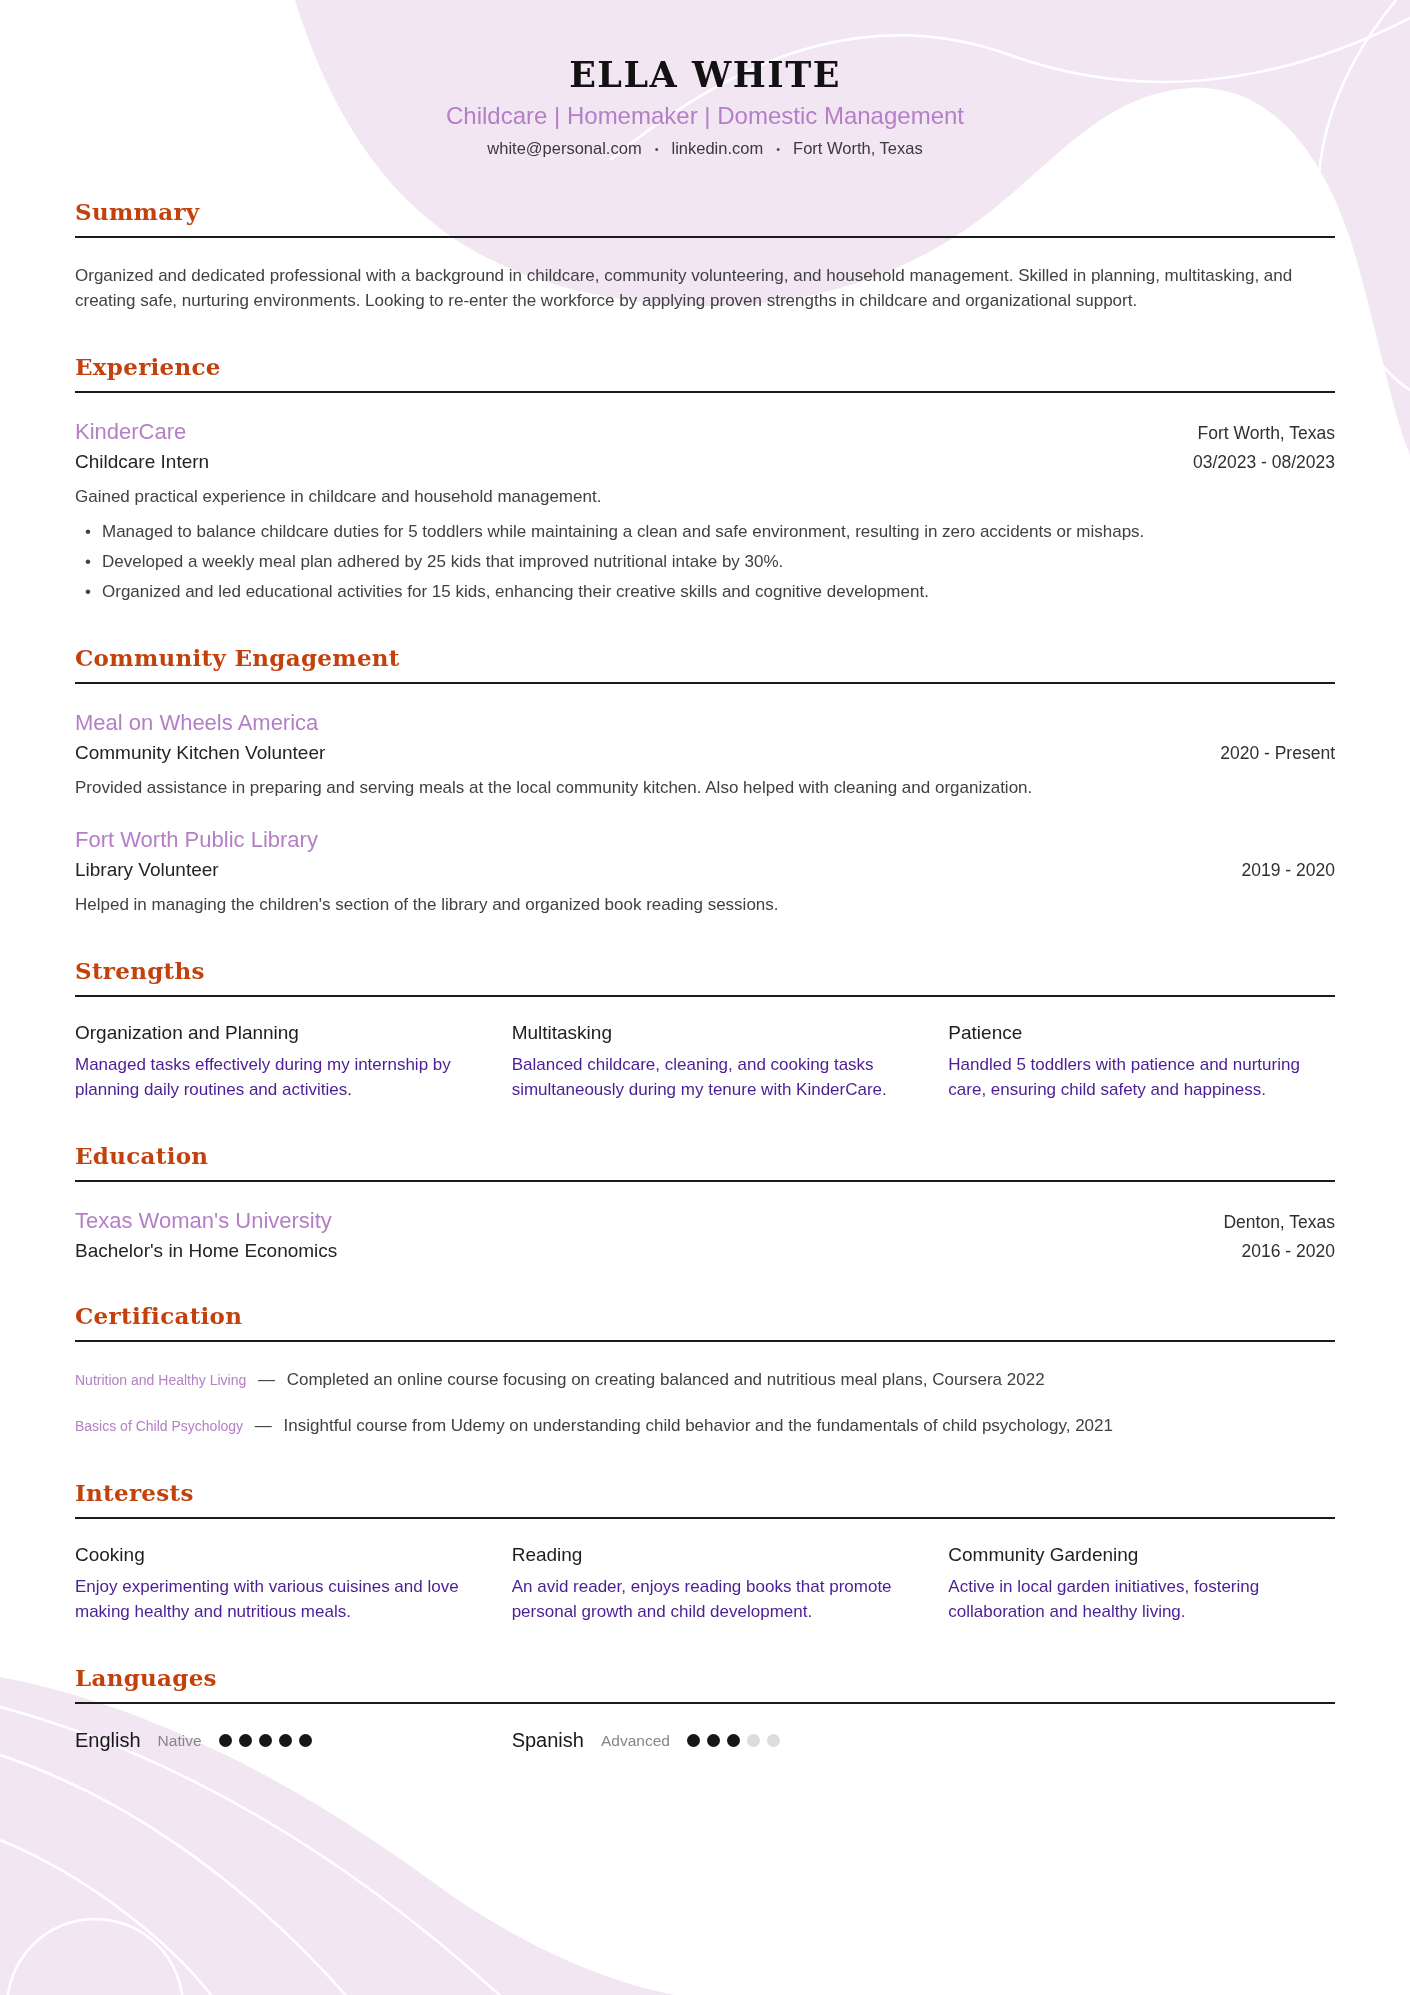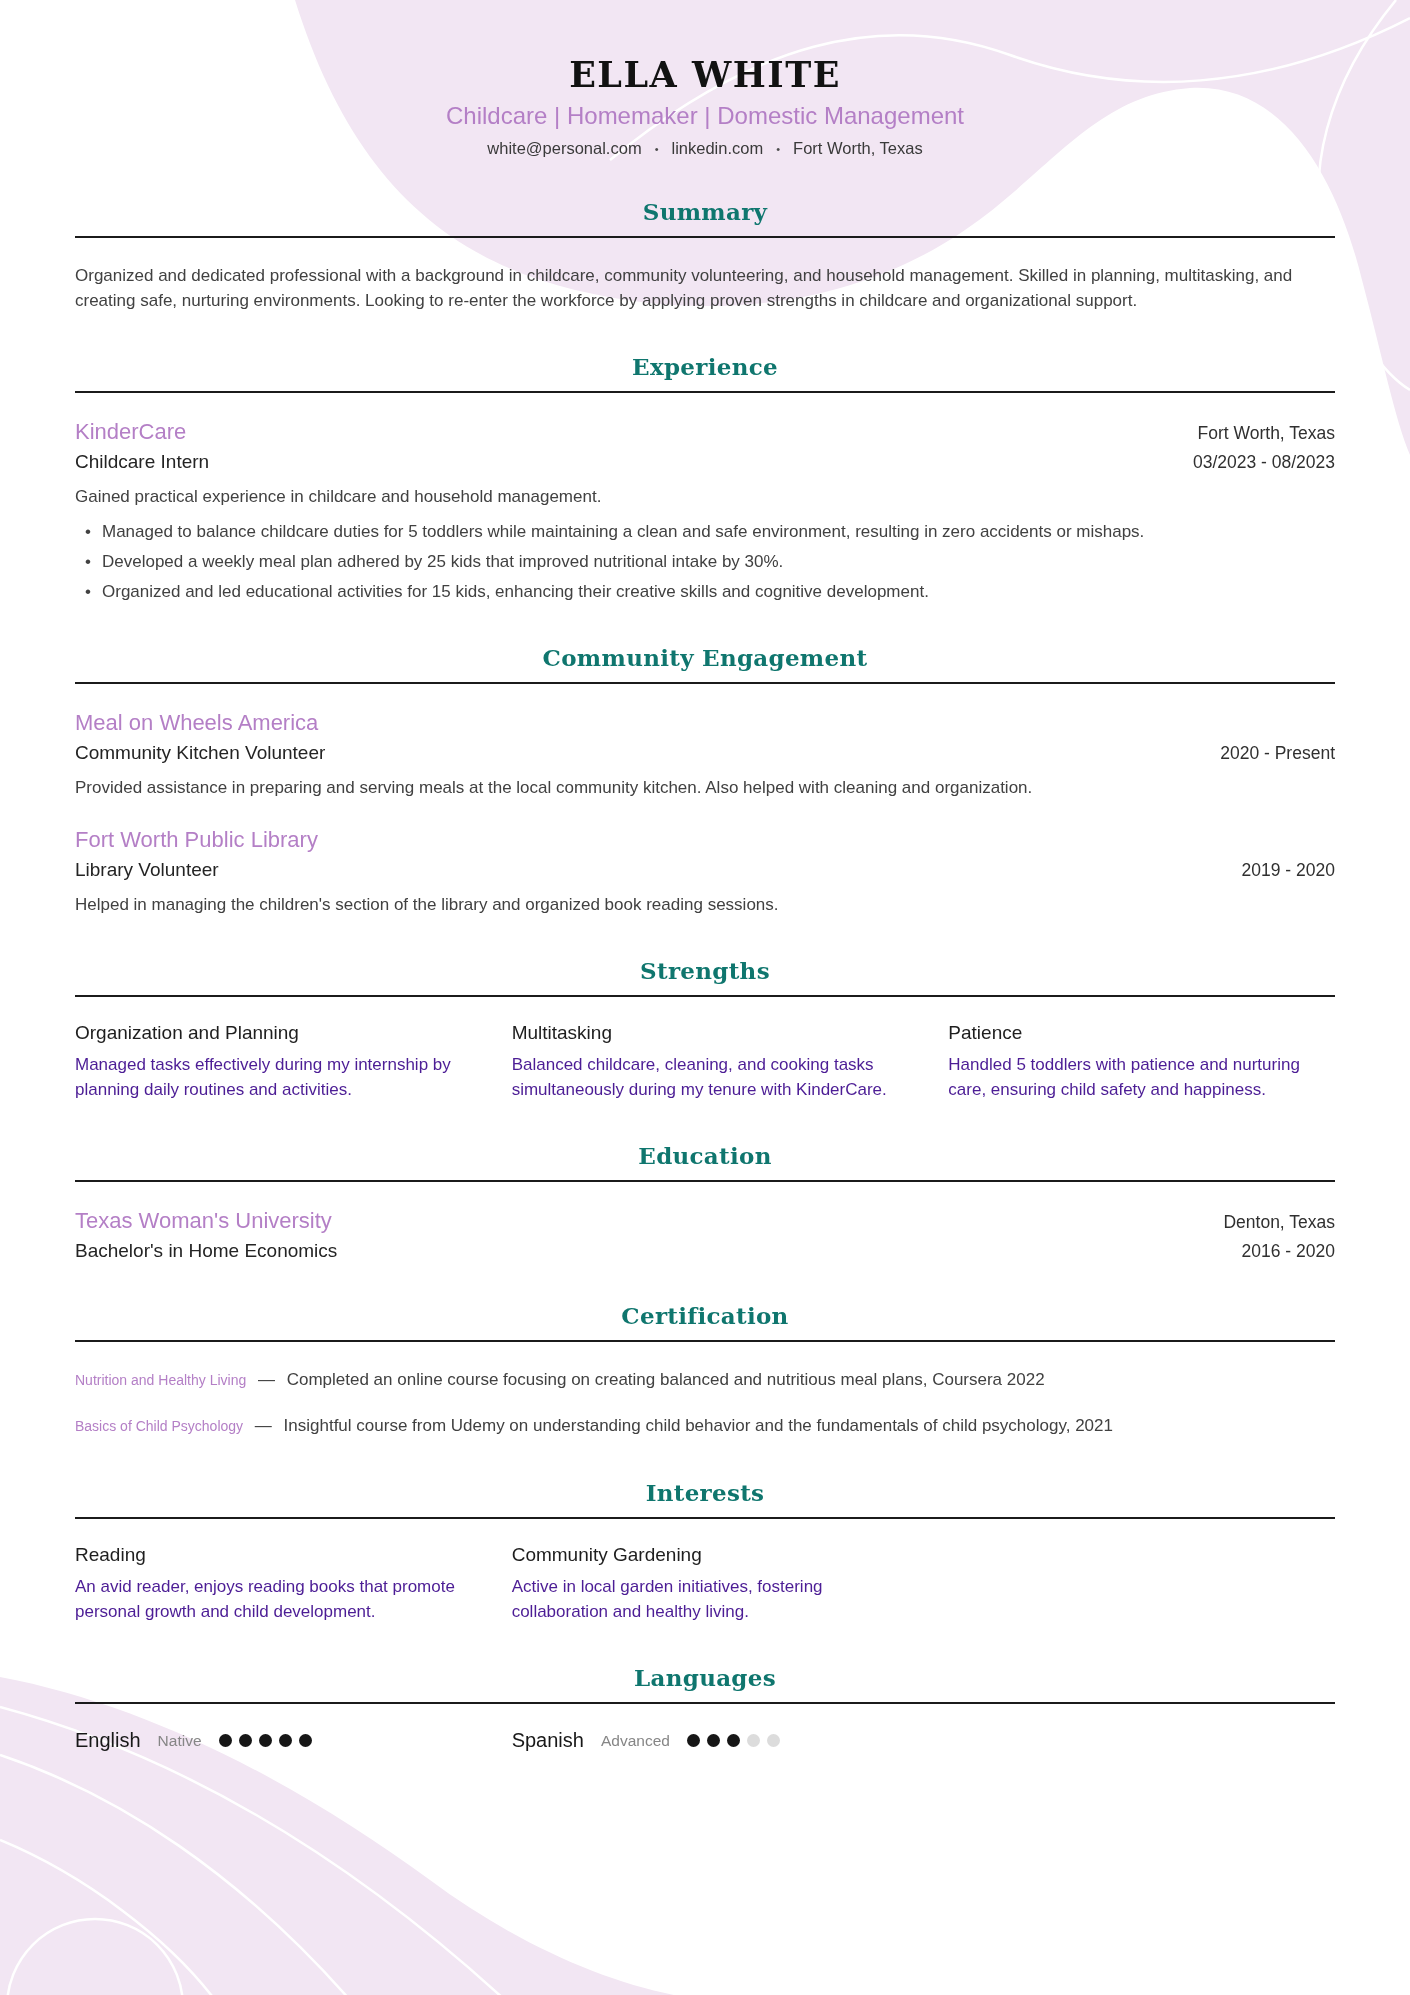--- a/index.html
+++ b/index.html
@@ -17,21 +17,21 @@
   header{text-align:center;}
   .name{margin:0;font-family:"DejaVu Serif","Liberation Serif",serif;font-size:35px;font-weight:700;
         color:#121212;letter-spacing:1.5px;line-height:42px;}
   .job-title{margin-top:5px;font-size:24px;line-height:30px;color:var(--accent,#b47fc6);}
   .contact{margin-top:8px;font-size:16.5px;color:#3a3a3a;display:flex;justify-content:center;
            align-items:center;gap:13px;}
   .csep{font-size:11px;color:#4a4a4a;}
 
   section{margin-top:40px;}
   .sec-heading{font-family:"DejaVu Serif","Liberation Serif",serif;font-size:23px;font-weight:700;
-               text-align:center;color:#0f766e;line-height:28px;letter-spacing:.3px;}
+               text-align:left;color:#c2410c;line-height:28px;letter-spacing:.3px;}
   .rule{margin-top:10px;border-bottom:2px solid #1b1b1b;height:0;}
   .sec-body{margin-top:25px;}
 
   .body-text{font-size:17px;line-height:25px;color:#414141;}
 
   .entry + .entry{margin-top:26px;}
   .entry-head{display:flex;justify-content:space-between;align-items:baseline;}
   .org{font-size:22px;line-height:27px;color:var(--accent,#b47fc6);}
   .meta{font-size:17.5px;color:#303030;white-space:nowrap;}
   .role-row{margin-top:6px;display:flex;justify-content:space-between;align-items:flex-end;}
@@ -201,20 +201,24 @@
           <span>Insightful course from Udemy on understanding child behavior and the fundamentals of child psychology, 2021</span>
         </div>
       </div>
     </section>
 
     <section>
       <div class="sec-heading">Interests</div>
       <div class="rule"></div>
       <div class="sec-body grid3">
         <div>
+          <div class="item-title">Cooking</div>
+          <div class="item-text">Enjoy experimenting with various cuisines and love making healthy and nutritious meals.</div>
+        </div>
+        <div>
           <div class="item-title">Reading</div>
           <div class="item-text">An avid reader, enjoys reading books that promote personal growth and child development.</div>
         </div>
         <div>
           <div class="item-title">Community Gardening</div>
           <div class="item-text">Active in local garden initiatives, fostering collaboration and healthy living.</div>
         </div>
       </div>
     </section>
 

